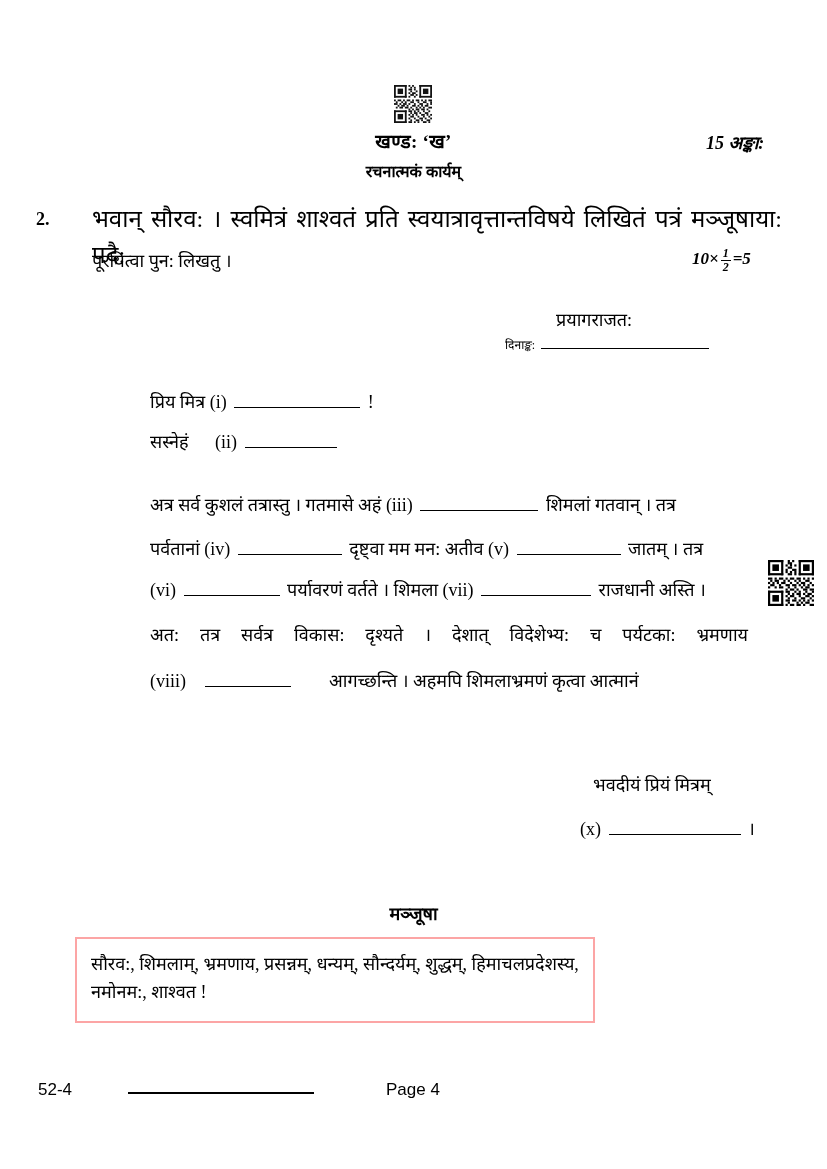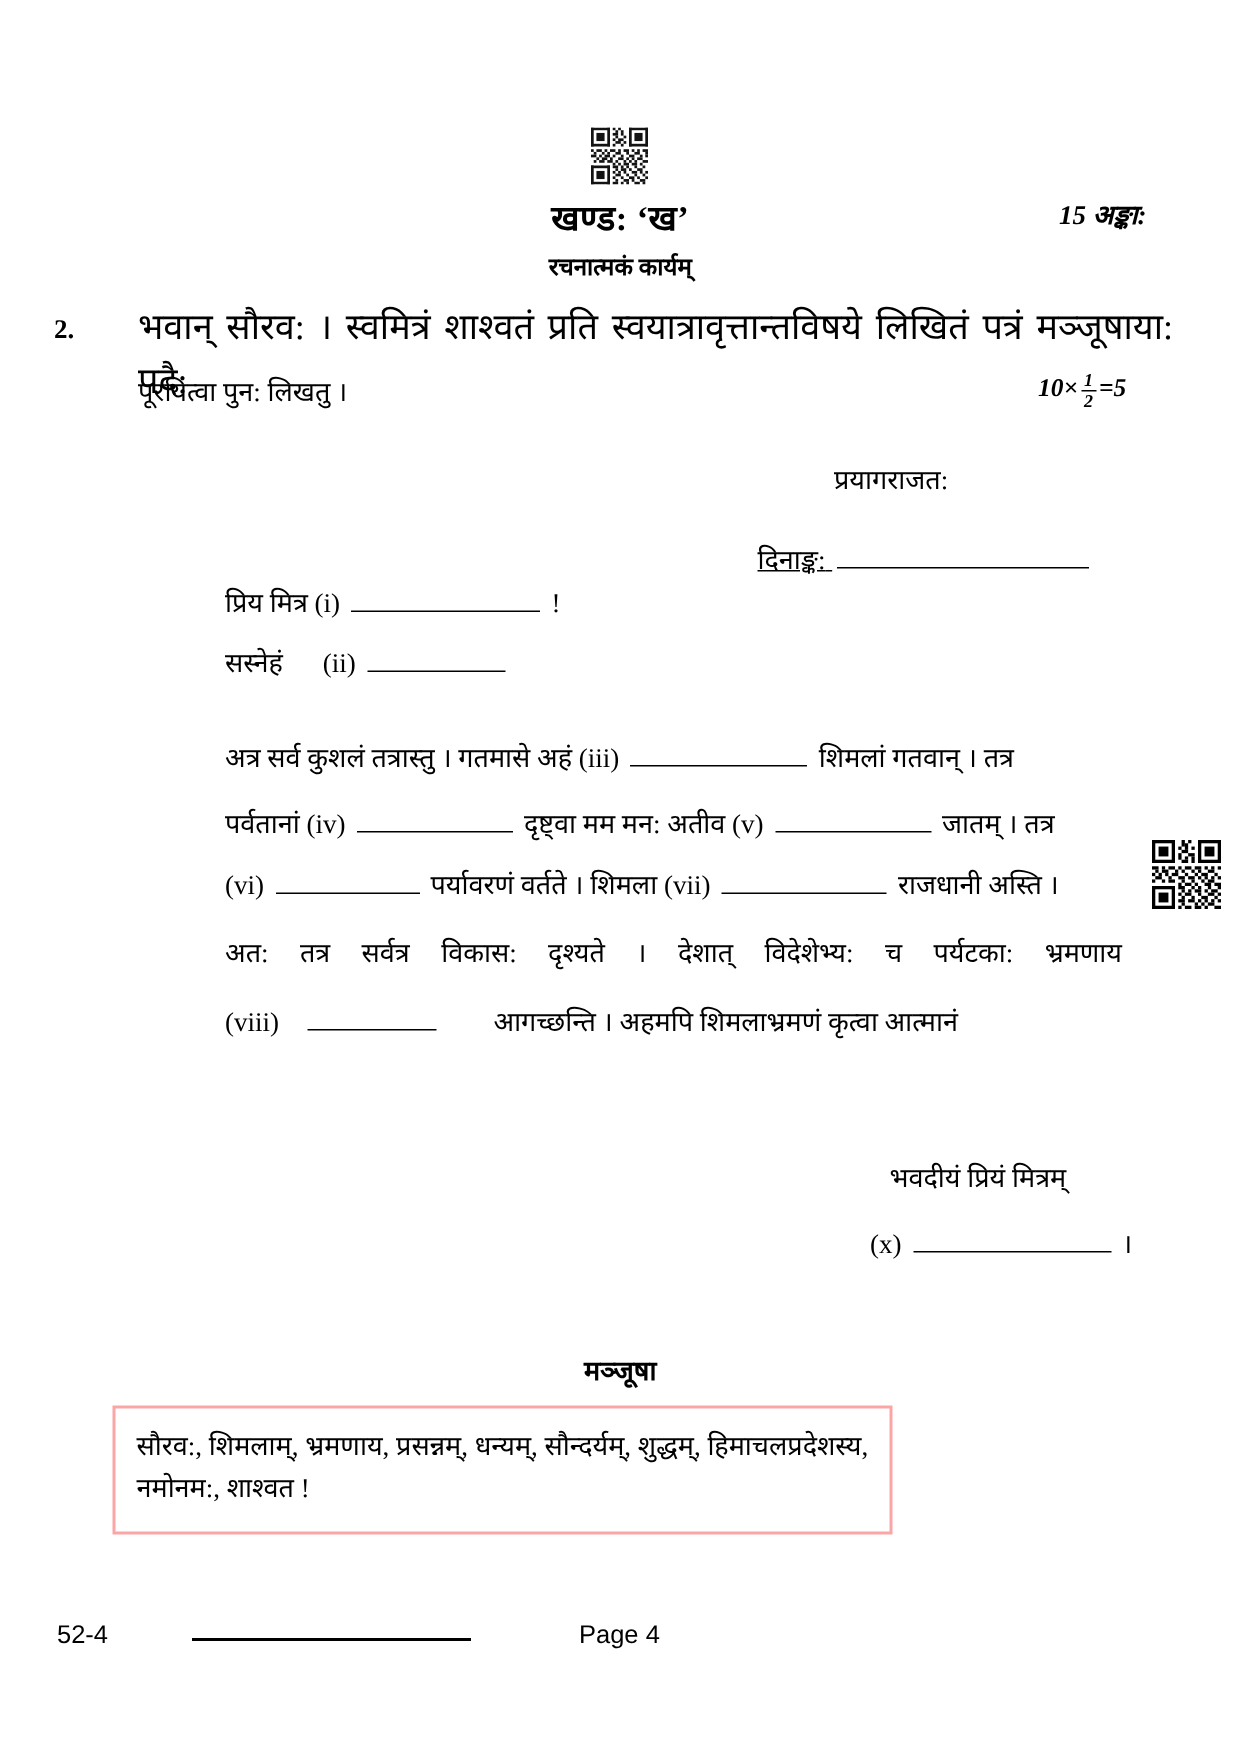--- a/index.html
+++ b/index.html
@@ -40,21 +40,21 @@
   }
   #qr-top { left: 394px; top: 85px; width: 38px; height: 38px; opacity: .92; }
   #qr-side { left: 768px; top: 560px; width: 46px; height: 46px; }
 
   
   #section-head {
     left: 0; top: 128px; width: 827px;
     text-align: center;
   }
   #section-head .line1 {
-    font-size: 23px;
+    font-size: 19px;
     font-weight: bold;
     letter-spacing: .3px;
   }
   #section-head .line2 {
     font-size: 16px;
     font-weight: bold;
     margin-top: 6px;
   }
   #marks {
     left: 706px; top: 130px;
@@ -102,23 +102,22 @@
   }
   .frac .num { border-bottom: 1.4px solid #000; padding: 0 2px; }
   .frac .den { padding: 0 2px; }
 
   
   #place {
     left: 556px; top: 307px;
     font-size: 18px;
   }
   #date-row {
-    left: 505px; top: 360px;
-    font-size: 18px;
-    text-decoration: underline;
+    left: 505px; top: 336px;
+    font-size: 12px;
   }
   #date-row .blank { width: 168px; }
 
   #salute-1 {
     left: 150px; top: 389px;
     font-size: 18px;
   }
   #salute-1 .blank { width: 126px; }
 
   #salute-2 {

